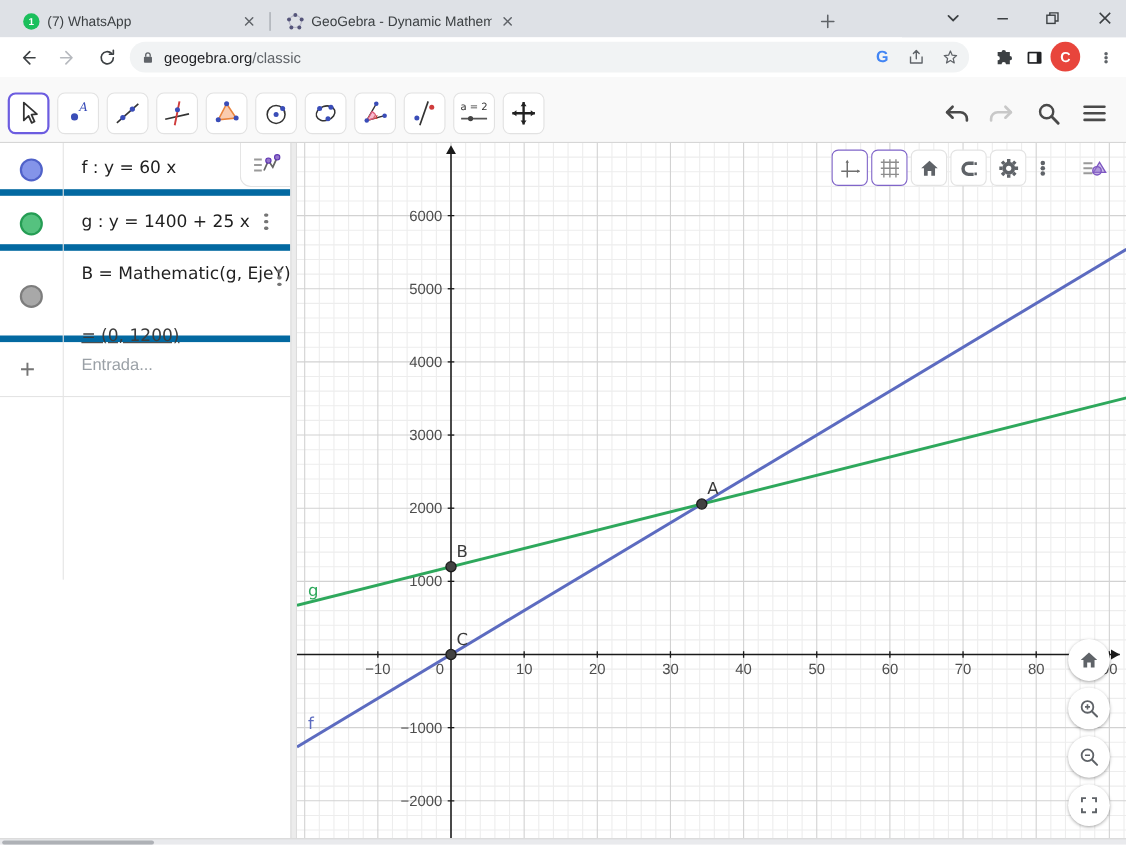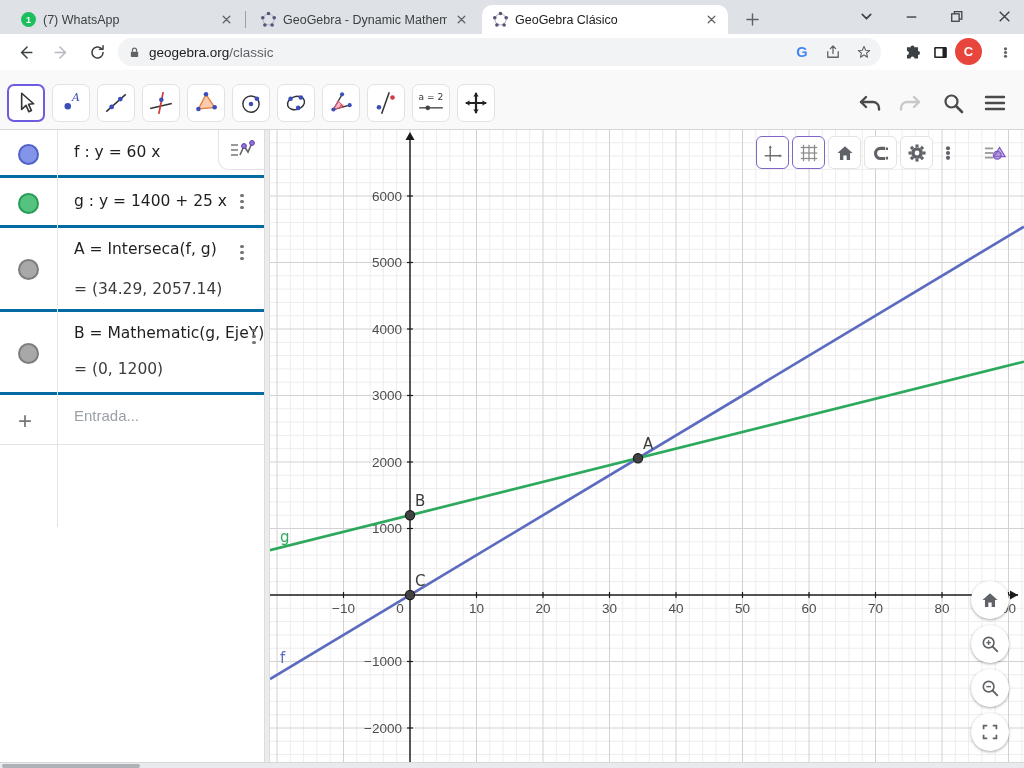--- a/index.html
+++ b/index.html
@@ -29,21 +29,21 @@
   #avatar { position:absolute; left:955px; top:4px; width:27px; height:27px; border-radius:50%; color:#fff; font-size:13px; font-weight:bold; display:flex; align-items:center; justify-content:center; }
 
   
   #ggbbar { left:0; top:70px; width:1024px; height:60px; background:#f9f9f9; border-bottom:1px solid #d6d6d6; }
   .tool { position:absolute; top:14px; width:38px; height:38px; background:#fff; border:1px solid #e2e2e2; border-radius:7px; display:flex; align-items:center; justify-content:center; cursor:pointer; }
   .tool.sel { border:2px solid #6c5ce0; }
   .hdric { position:absolute; top:14px; width:38px; height:38px; display:flex; align-items:center; justify-content:center; cursor:pointer; }
 
   
   #algebra { left:0; top:130px; width:264px; height:632px; background:#fff; }
-  .arow { position:relative; width:264px; border-bottom:3px solid #0369a1; }
+  .arow { position:relative; width:264px; border-bottom:6px solid #0369a1; }
   .marker { position:absolute; left:18px; width:21px; height:21px; border-radius:50%; cursor:pointer; }
   .aline { position:absolute; left:74px; white-space:nowrap; font-family:"DejaVu Sans", sans-serif; font-size:15.5px; color:#1f1f1f; }
   .aline.val { color:#3c3c3c; }
   .kebab { position:absolute; cursor:pointer; }
   .kebab i { display:block; width:3.5px; height:3.5px; border-radius:50%; background:#757575; margin:2.5px auto; }
   #colsep { left:57px; top:130px; width:1px; height:397px; background:#e4e4e4; }
   #fmenu { position:absolute; right:0; top:0; width:46px; height:40px; background:#fff; border-left:1px solid #e3e3e3; border-bottom:1px solid #e3e3e3; border-bottom-left-radius:10px; display:flex; align-items:center; justify-content:center; cursor:pointer; }
   #inputrow { position:relative; width:264px; height:50px; border-bottom:1px solid #e4e4e4; }
   #inputrow input { position:absolute; left:74px; top:12px; width:170px; border:none; outline:none; font-size:15px; color:#444; background:transparent; }
   #inputrow input::placeholder { color:#9aa0a6; }
@@ -87,38 +87,20 @@
         <svg width="17" height="17" viewBox="0 0 16 16">
           <circle cx="8" cy="8" r="5.2" fill="none" stroke="#b9b9c9" stroke-width="1"></circle>
           <circle cx="8" cy="2.4" r="1.7" fill="#55557a"></circle>
           <circle cx="13.4" cy="6.4" r="1.7" fill="#55557a"></circle>
           <circle cx="11.4" cy="13.2" r="1.7" fill="#55557a"></circle>
           <circle cx="4.6" cy="13.2" r="1.7" fill="#55557a"></circle>
           <circle cx="2.6" cy="6.4" r="1.7" fill="#55557a"></circle>
         </svg>
       </span>
       <span class="title">GeoGebra - Dynamic Mathematic</span>
-      <span class="tab-close">
-        <svg width="15" height="15" viewBox="0 0 16 16">
-          <path d="M4.5 4.5 L11.5 11.5 M11.5 4.5 L4.5 11.5" stroke="#5f6368" stroke-width="1.4" stroke-linecap="round"></path>
-        </svg>
-      </span>
-    </div>
-    <div class="tab active" style="left: 482px; width: 246px;">
-      <span class="fav">
-        <svg width="17" height="17" viewBox="0 0 16 16">
-          <circle cx="8" cy="8" r="5.2" fill="none" stroke="#b9b9c9" stroke-width="1"></circle>
-          <circle cx="8" cy="2.4" r="1.7" fill="#55557a"></circle>
-          <circle cx="13.4" cy="6.4" r="1.7" fill="#55557a"></circle>
-          <circle cx="11.4" cy="13.2" r="1.7" fill="#55557a"></circle>
-          <circle cx="4.6" cy="13.2" r="1.7" fill="#55557a"></circle>
-          <circle cx="2.6" cy="6.4" r="1.7" fill="#55557a"></circle>
-        </svg>
-      </span>
-      <span class="title">GeoGebra Clásico</span>
       <span class="tab-close">
         <svg width="15" height="15" viewBox="0 0 16 16">
           <path d="M4.5 4.5 L11.5 11.5 M11.5 4.5 L4.5 11.5" stroke="#5f6368" stroke-width="1.4" stroke-linecap="round"></path>
         </svg>
       </span>
     </div>
     <div class="tab-sep" style="left: 245px;"></div>
     <div style="position: absolute; left: 738px; top: 5px; width: 28px; height: 28px; display: flex; align-items: center; justify-content: center; cursor: pointer;">
       <svg width="19" height="19" viewBox="0 0 24 24">
         <path d="M12 5 V19 M5 12 H19" stroke="#5f6368" stroke-width="1.8" stroke-linecap="round"></path>
@@ -334,34 +316,24 @@
     </div>
     <div class="arow" style="height: 50px;">
       <div class="marker" style="top: 14.5px; background: rgb(85, 194, 127); border: 2px solid rgb(37, 157, 84);"></div>
       <div class="aline" style="top: 14px;">g : y = 1400 + 25 x</div>
       <div class="kebab" style="right: 16px; top: 13px; width: 12px; height: 24px;">
         <i></i>
         <i></i>
         <i></i>
       </div>
     </div>
-    <div class="arow" style="height: 84px;">
-      <div class="marker" style="top: 31px; background: rgb(168, 168, 168); border: 2px solid rgb(125, 125, 125);"></div>
-      <div class="aline" style="top: 12px;">A = Interseca(f, g)</div>
-      <div class="aline val" style="top: 52px;">= (34.29, 2057.14)</div>
-      <div class="kebab" style="right: 16px; top: 14px; width: 12px; height: 24px;">
-        <i></i>
-        <i></i>
-        <i></i>
-      </div>
-    </div>
     <div class="arow" style="height: 83px;">
       <div class="marker" style="top: 31px; background: rgb(168, 168, 168); border: 2px solid rgb(125, 125, 125);"></div>
       <div class="aline" style="top: 12px;">B = Mathematic(g, EjeY)</div>
-      <div class="aline val" style="top: 48px;">= (0, 1200)</div>
+      <div class="aline val" style="top: 68px; text-decoration: underline;">= (0, 1200)</div>
       <div class="kebab" style="right: 4px; top: 14px; width: 12px; height: 24px;">
         <i></i>
         <i></i>
         <i></i>
       </div>
     </div>
     <div id="inputrow">
       <div id="plusic">+</div>
       <input placeholder="Entrada..." style="">
     </div>

